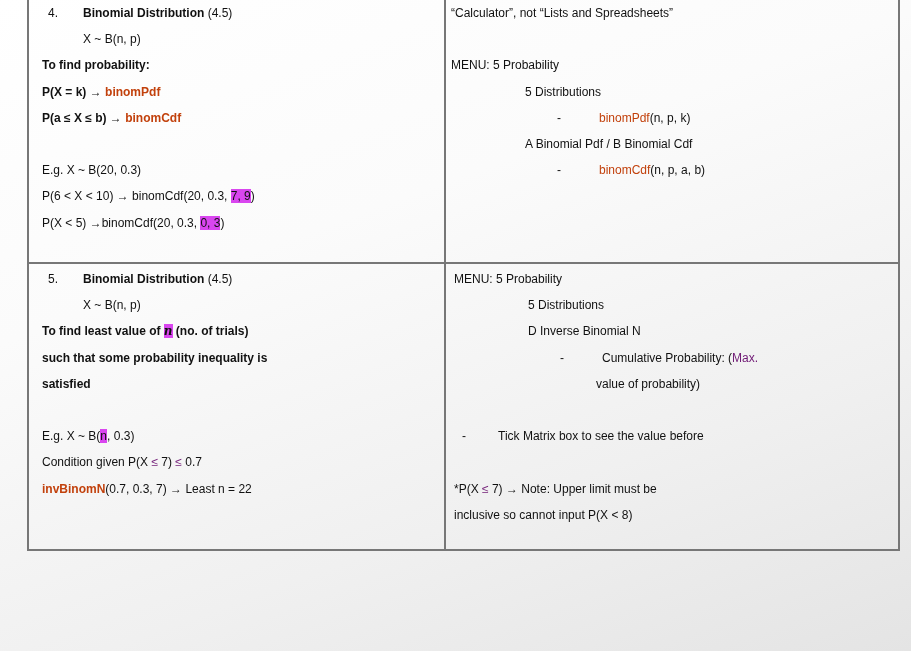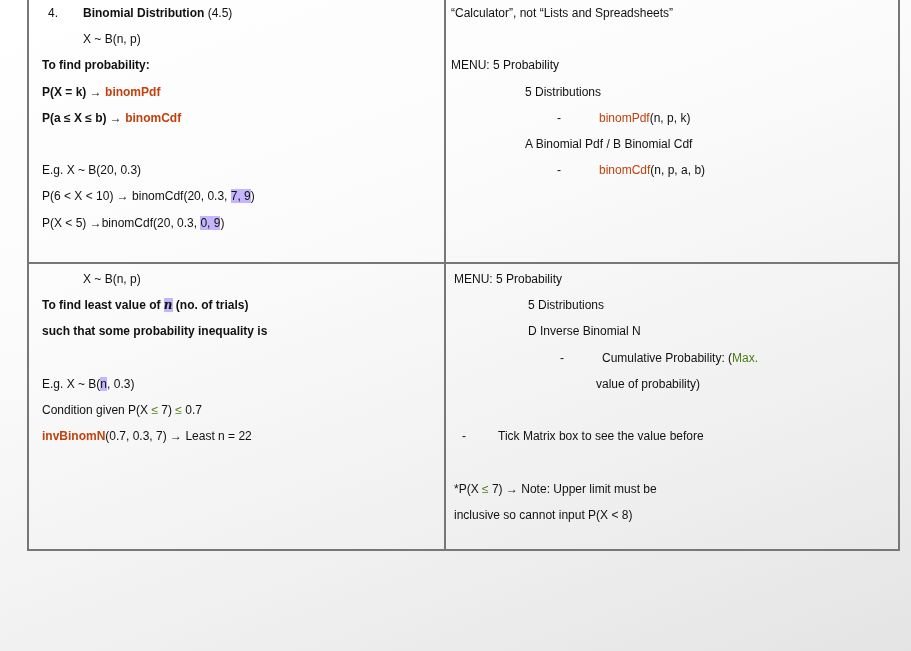--- a/index.html
+++ b/index.html
@@ -12,22 +12,22 @@
   .table {
     position:absolute; left:27px; top:-20px; width:873px; height:571px;
     border:2px solid #777; box-sizing:border-box;
   }
   .vline { position:absolute; left:415px; top:0; bottom:0; width:2px; background:#777; }
   .hline { position:absolute; left:0; right:0; top:280px; height:2px; background:#777; }
   .cell { position:absolute; font-size:12px; line-height:26.2px; white-space:nowrap; }
   .line { height:26.2px; position:relative; }
   .b { font-weight:bold; }
   .blue { color:#c2410c; }
-  .red { color:#4d7c0f; }
-  .hl { background:#c4b5fd; }
+  .red { color:#701a75; }
+  .hl { background:#d946ef; }
   .num { display:inline-block; width:35px; padding-left:6px; }
   .ind1 { padding-left:41px; }
   .ind2 { padding-left:74px; }
   .dash { display:inline-block; width:42px; padding-left:32px; box-sizing:content-box; }
   .dash2 { display:inline-block; width:36px; padding-left:8px; }
   .italic-n { font-family:"DejaVu Serif", serif; font-style:italic; font-weight:bold; }
   .arrow { font-weight:bold; }
 </style>
 </head>
 <body>
@@ -47,44 +47,48 @@
     </div>
     <div class="line b">
       <span>P(a ≤ X ≤ b)</span> <span class="arrow">→</span> <span class="blue">binomCdf</span>
     </div>
     <div class="line"></div>
     <div class="line">E.g. X ~ B(20, 0.3)</div>
     <div class="line">
       <span>P(6 &lt; X &lt; 10) → binomCdf(20, 0.3, </span><span class="hl">7, 9</span><span>)</span>
     </div>
     <div class="line">
-      <span>P(X &lt; 5) →binomCdf(20, 0.3, </span><span class="hl">0, 9</span><span>)</span>
+      <span>P(X &lt; 5) →binomCdf(20, 0.3, </span><span class="hl">0, 3</span><span>)</span>
     </div>
   </div>
 
   <div class="cell" style="left:422px; top:18px;">
     <div class="line">“Calculator”, not “Lists and Spreadsheets”</div>
     <div class="line"></div>
     <div class="line">MENU: 5 Probability</div>
     <div class="line ind2">5 Distributions</div>
     <div class="line ind2">
       <span class="dash">-</span><span class="blue">binomPdf</span><span>(n, p, k)</span>
     </div>
     <div class="line ind2">A Binomial Pdf / B Binomial Cdf</div>
     <div class="line ind2">
       <span class="dash">-</span><span class="blue">binomCdf</span><span>(n, p, a, b)</span>
     </div>
   </div>
 
   <div class="cell" style="left:13px; top:284px;">
+    <div class="line">
+      <span class="num">5.</span><span class="b">Binomial Distribution</span> <span>(4.5)</span>
+    </div>
     <div class="line ind1">X ~ B(n, p)</div>
     <div class="line b">
       <span>To find least value of </span><span class="hl italic-n">n</span><span> (no. of trials)</span>
     </div>
     <div class="line b">such that some probability inequality is</div>
+    <div class="line b">satisfied</div>
     <div class="line"></div>
     <div class="line">
       <span>E.g. X ~ B(</span><span class="hl">n</span><span>, 0.3)</span>
     </div>
     <div class="line">
       <span>Condition given P(X </span><span class="red">≤</span><span> 7) </span><span class="red">≤</span><span> 0.7</span>
     </div>
     <div class="line">
       <span class="blue b">invBinomN</span><span>(0.7, 0.3, 7) → Least n = 22</span>
     </div>

